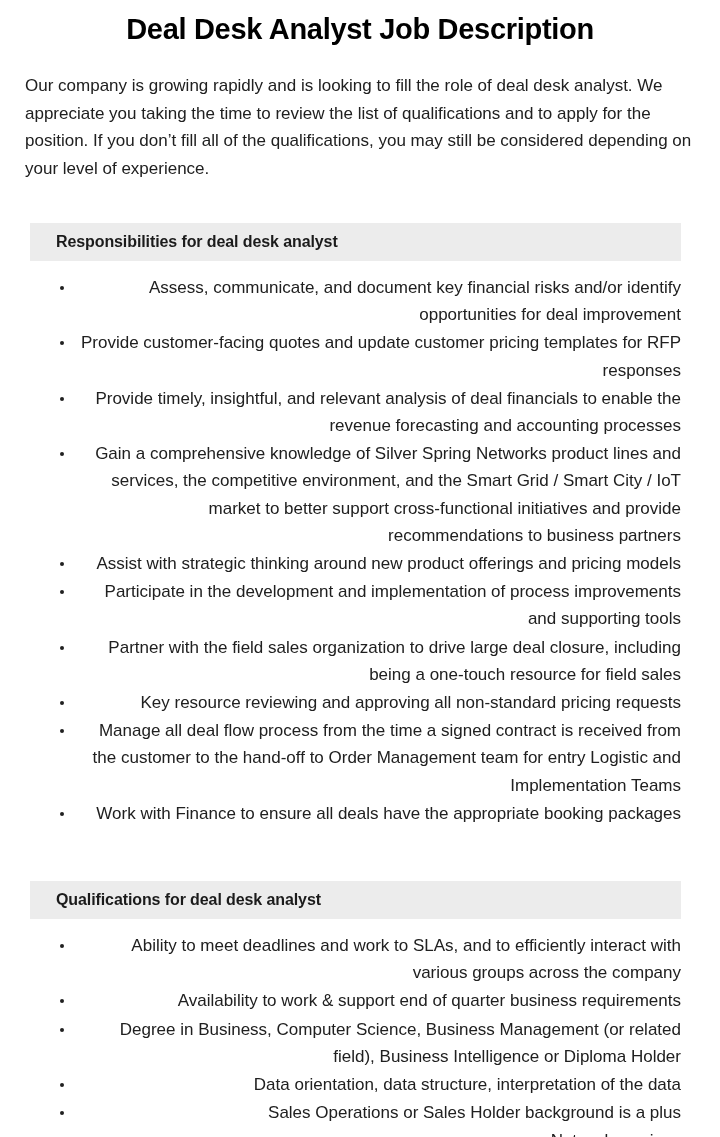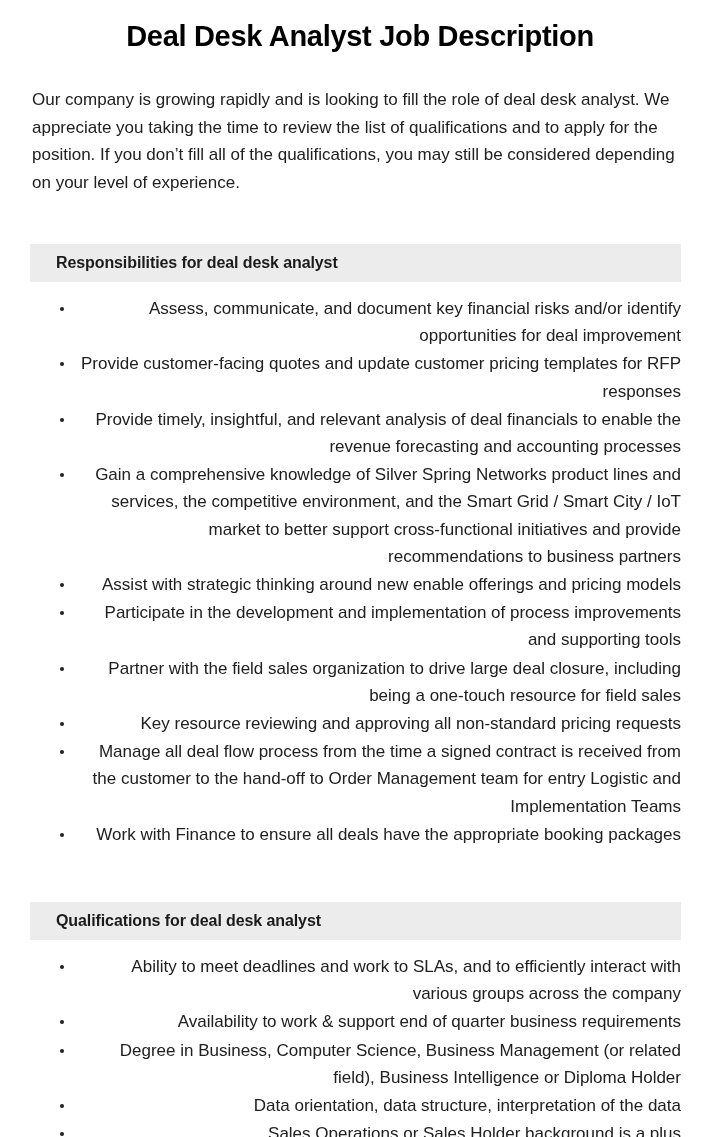--- a/index.html
+++ b/index.html
@@ -19,29 +19,29 @@
     width: 720px;
     box-sizing: border-box;
     padding: 0;
   }
   .doc-title {
     font-size: 29px;
     font-weight: bold;
     text-align: center;
     color: #000000;
     letter-spacing: -0.3px;
-    margin: 15px;
+    margin: 8px;
     padding: 4px 20px 6px 20px;
     line-height: 34px;
   }
   .intro {
     font-size: 17px;
     line-height: 27.5px;
     color: #202020;
-    margin: 11px;
+    margin: 4px;
     padding: 12px 22px 0 21px;
     text-align: left;
   }
   .section {
     margin: 0;
     padding: 16px;
   }
   .section-header {
     margin: 21px 23px 0 14px;
     background: #ececec;
@@ -91,21 +91,21 @@
 
   <p class="intro">Our company is growing rapidly and is looking to fill the role of deal desk analyst. We appreciate you taking the time to review the list of qualifications and to apply for the position. If you don’t fill all of the qualifications, you may still be considered depending on your level of experience.</p>
 
   <div class="section">
     <div class="section-header">Responsibilities for deal desk analyst</div>
     <ul class="bullets">
       <li>Assess, communicate, and document key financial risks and/or identify opportunities for deal improvement</li>
       <li>Provide customer-facing quotes and update customer pricing templates for RFP responses</li>
       <li>Provide timely, insightful, and relevant analysis of deal financials to enable the revenue forecasting and accounting processes</li>
       <li>Gain a comprehensive knowledge of Silver Spring Networks product lines and services, the competitive environment, and the Smart Grid / Smart City / IoT market to better support cross-functional initiatives and provide recommendations to business partners</li>
-      <li>Assist with strategic thinking around new enable offerings and pricing models</li>
+      <li>Assist with strategic thinking around new product offerings and pricing models</li>
       <li>Participate in the development and implementation of process improvements and supporting tools</li>
       <li>Partner with the field sales organization to drive large deal closure, including being a one-touch resource for field sales</li>
       <li>Key resource reviewing and approving all non-standard pricing requests</li>
       <li>Manage all deal flow process from the time a signed contract is received from the customer to the hand-off to Order Management team for entry Logistic and Implementation Teams</li>
       <li>Work with Finance to ensure all deals have the appropriate booking packages</li>
     </ul>
   </div>
 
   <div class="section">
     <div class="section-header">Qualifications for deal desk analyst</div>

